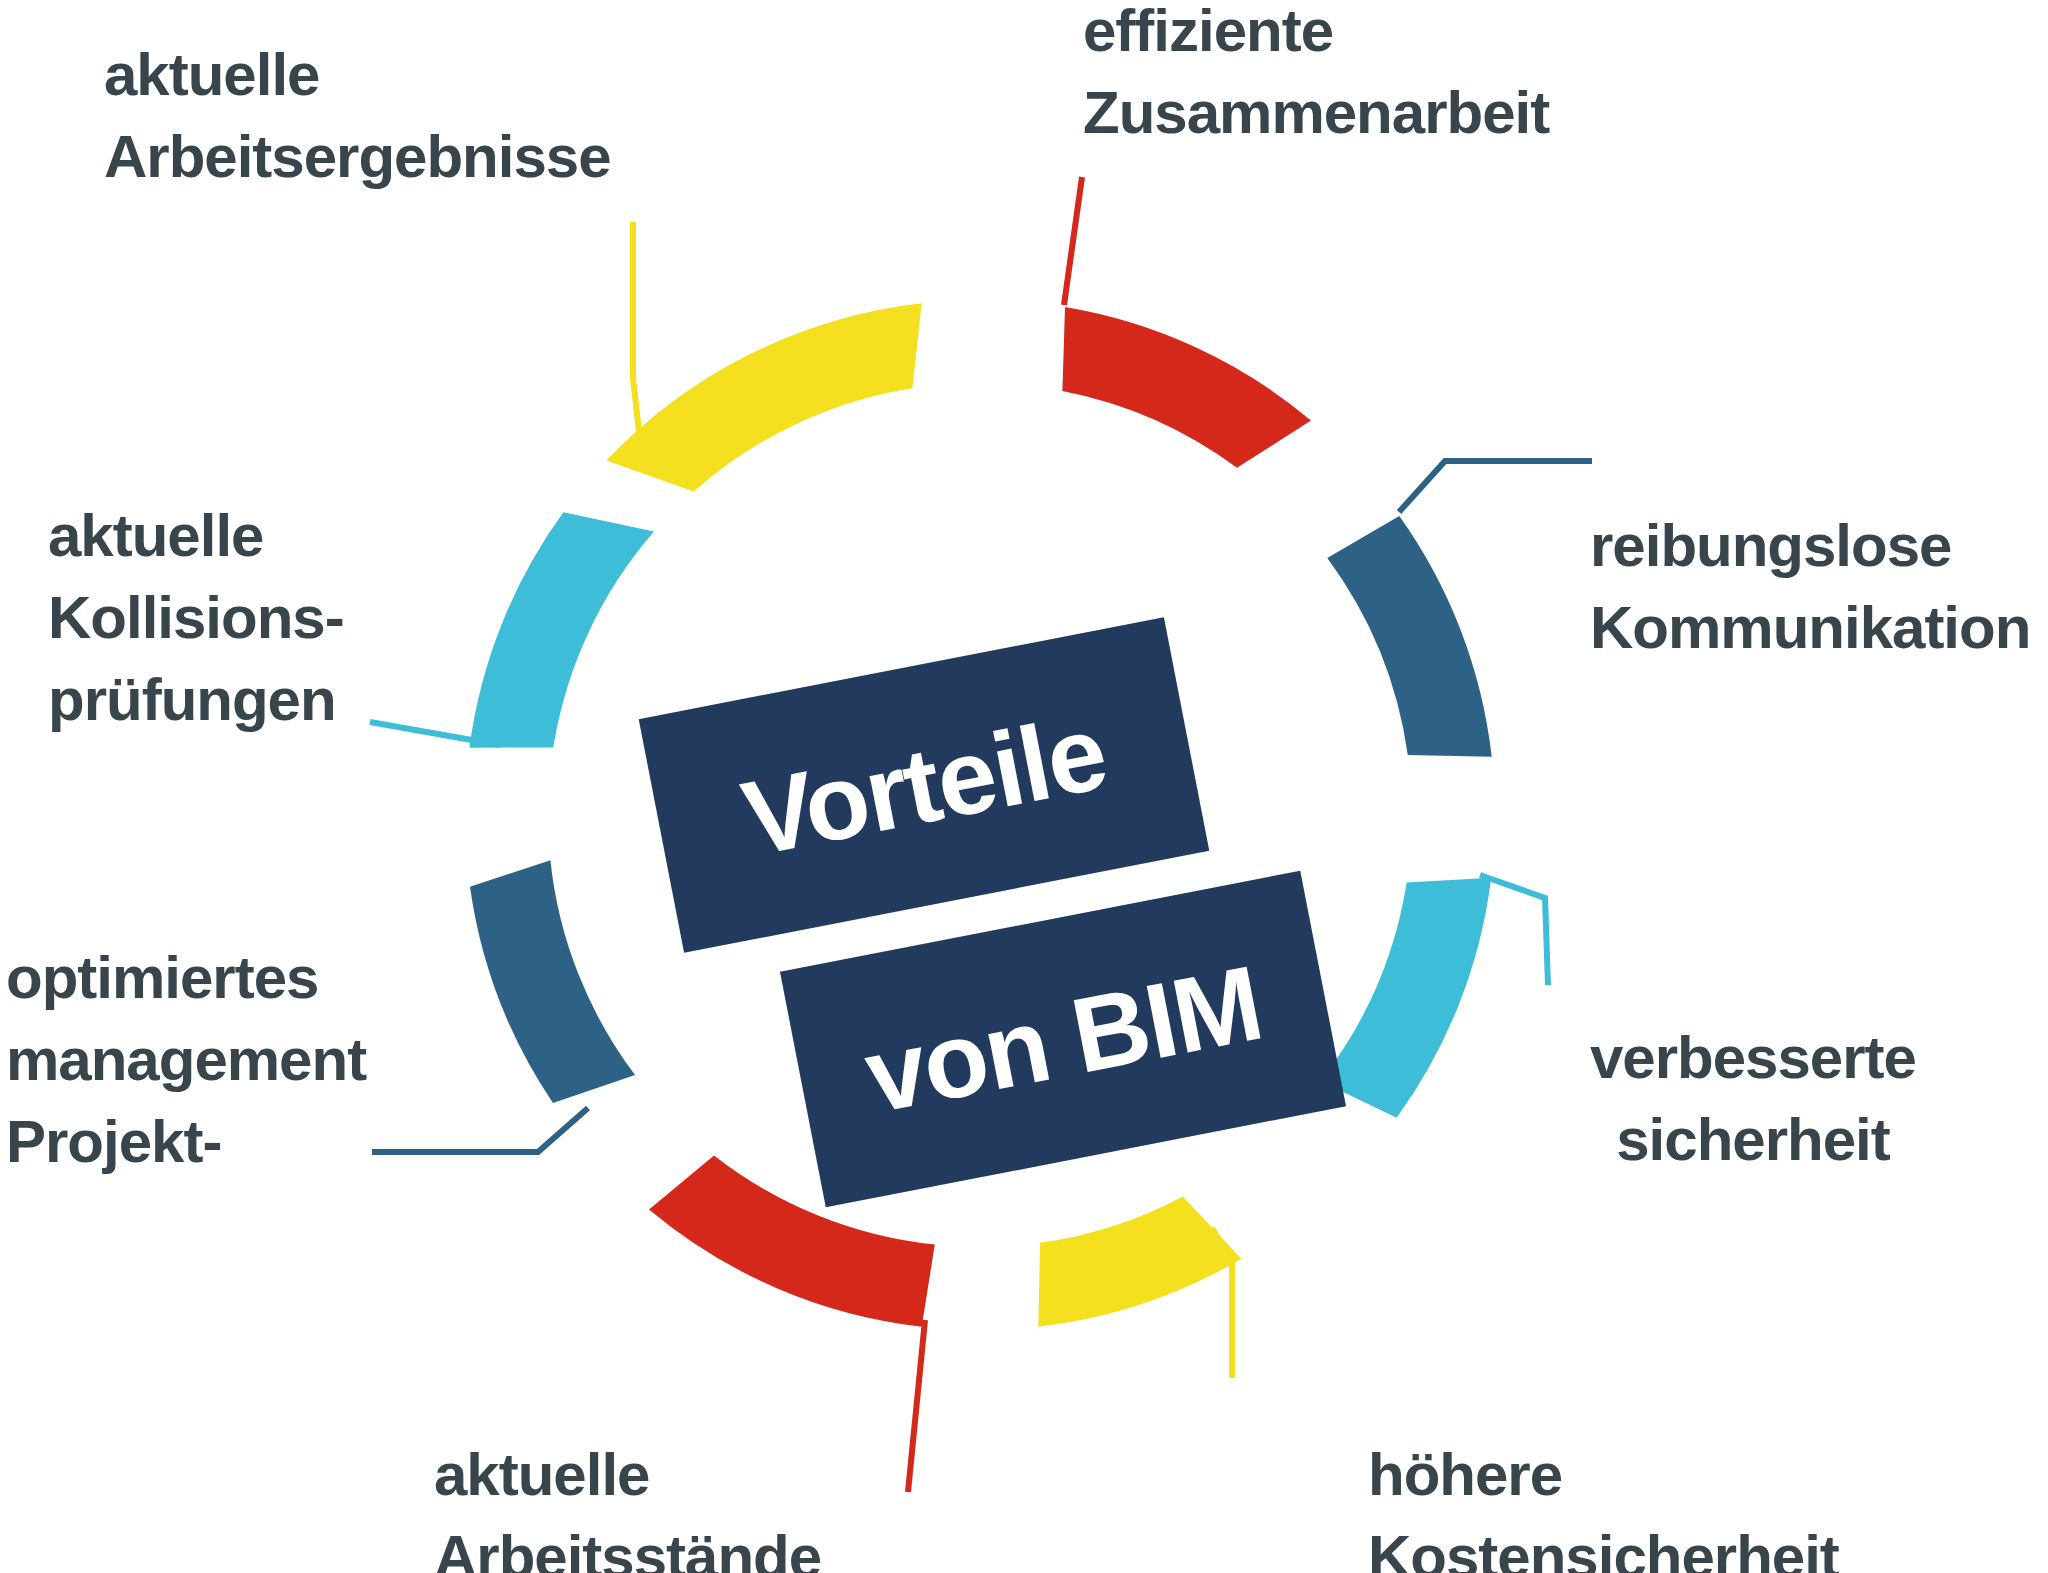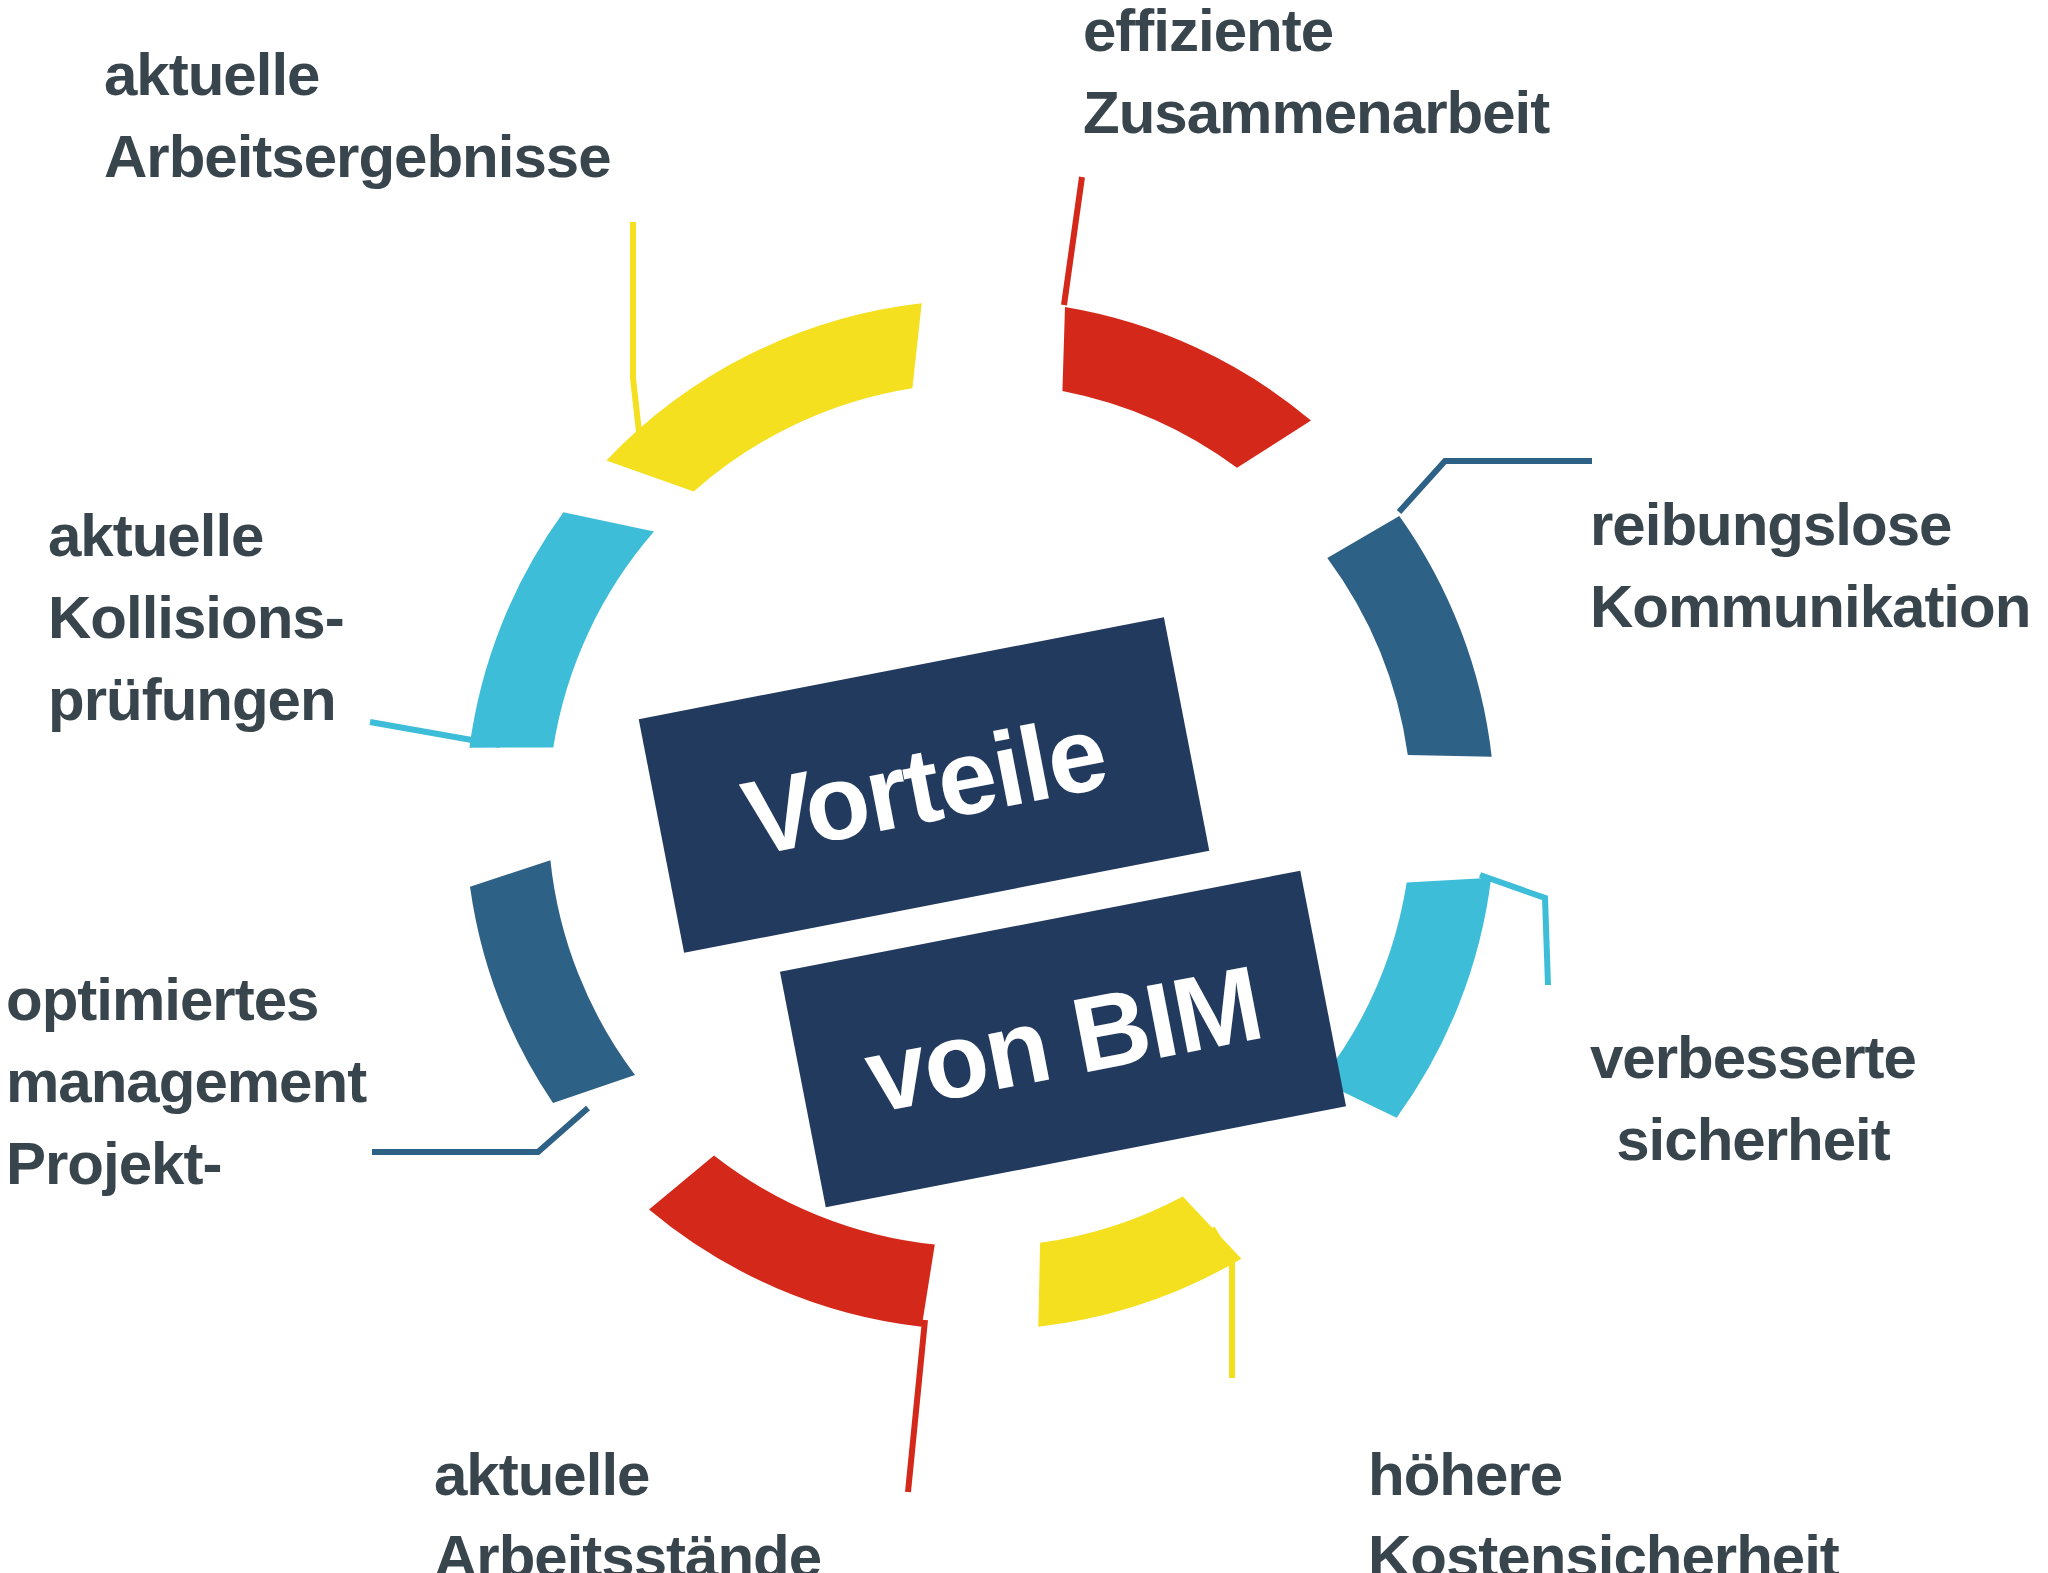--- a/index.html
+++ b/index.html
@@ -18,25 +18,25 @@
     font-weight:700;
     font-size:60px;
     line-height:82px;
     letter-spacing:-1px;
     color:var(--text,#39454D);
     white-space:nowrap;
   }
   
   .pos-bessere      {left:104px;  top:34px;}
   .pos-effiziente   {left:1083px; top:-10px;}
-  .pos-reibungslose {left:1590px; top:484px;}
+  .pos-reibungslose {left:1590px; top:505px;}
   .pos-verbesserte  {left:1590px; top:1017px;text-align:center;}
   .pos-hoehere      {left:1368px; top:1434px;}
   .pos-aktuelle     {left:434px;  top:1434px;}
-  .pos-optimiertes  {left:6px;    top:959px;}
+  .pos-optimiertes  {left:6px;    top:937px;}
   .pos-einfache     {left:48px;   top:495px;}
 
   .center-box{
     position:absolute;
     background:var(--navy,#213A5E);
     color:#ffffff;
     font-weight:700;
     text-align:center;
     letter-spacing:-2px;
     transform:translate(-50%,-50%) rotate(-11deg);

